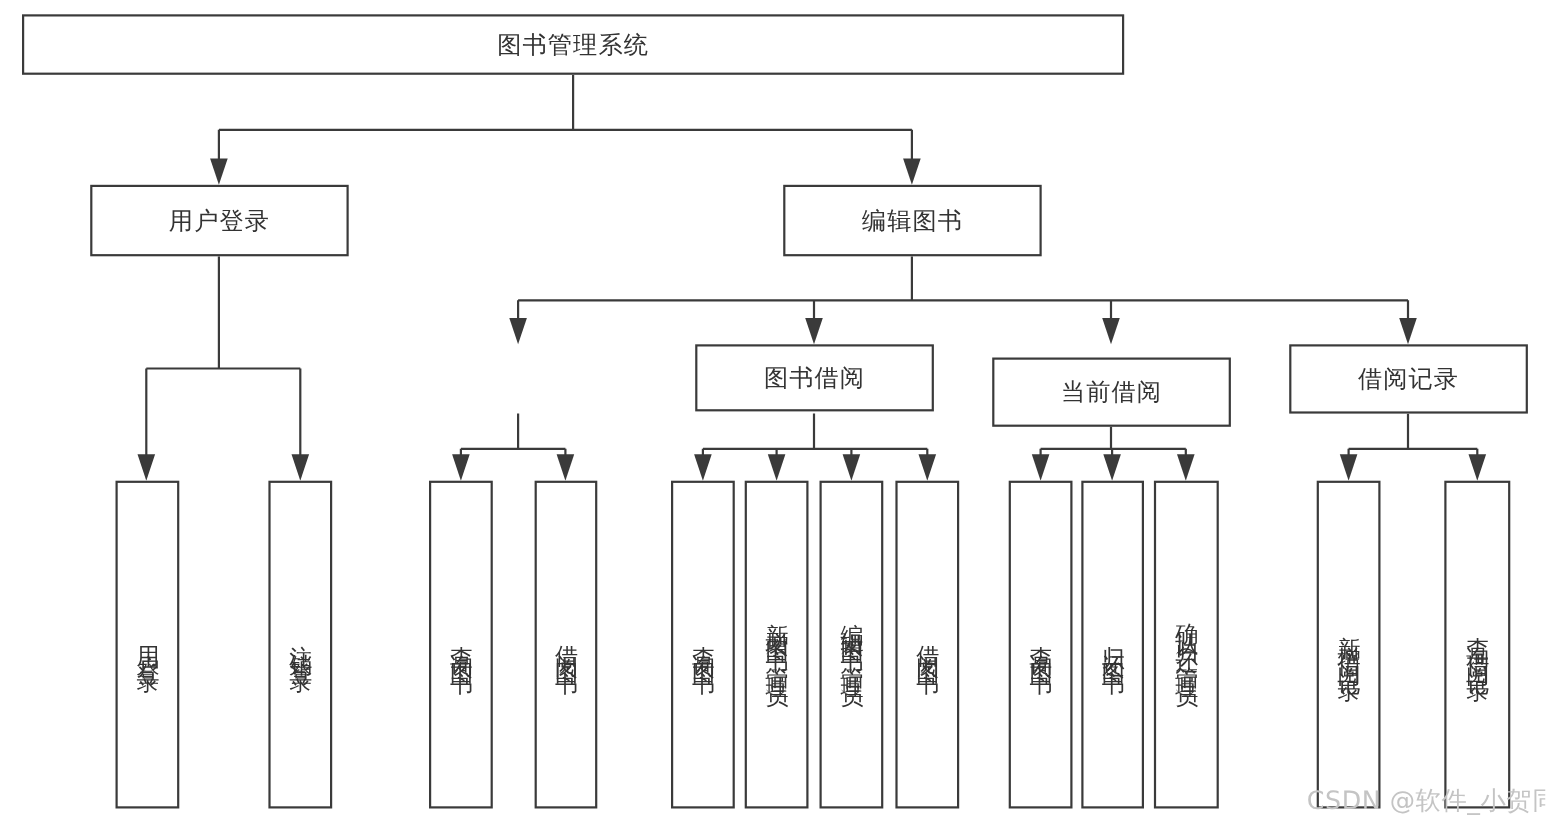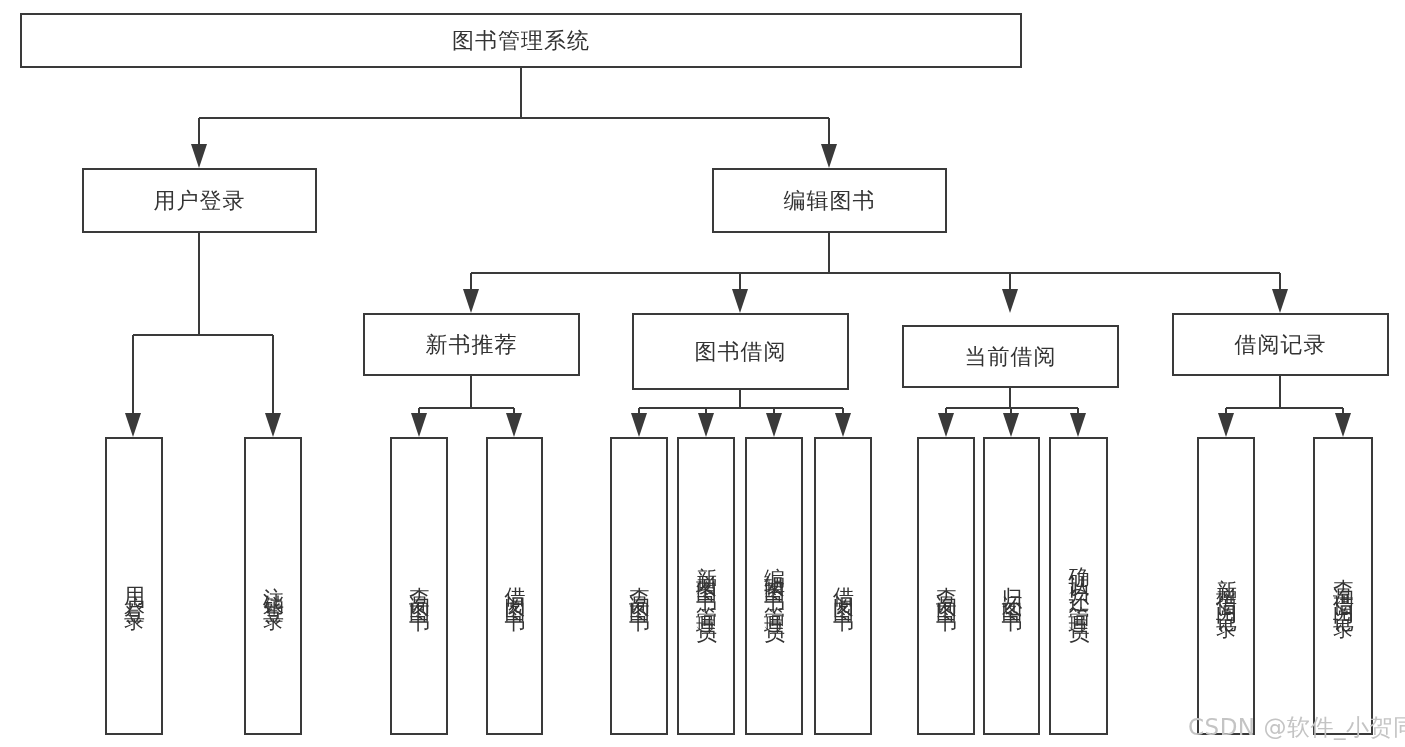--- a/index.html
+++ b/index.html
@@ -95,22 +95,21 @@
       <polygon points="1218,413 1234,413 1226,437"></polygon>
       <polygon points="1335,413 1351,413 1343,437"></polygon>
     </g>
   </svg>
 
   <div class="hbox" style="left:20px;top:13px;width:1002px;height:55px;text-align:right;">图书管理系统</div>
 
   <div class="hbox" style="left:82px;top:168px;width:235px;height:65px;">用户登录</div>
   <div class="hbox" style="left:712px;top:168px;width:235px;height:65px;">编辑图书</div>
 
-  <div class="hbox" style="left:363px;top:313px;width:217px;height:63px;">新书推荐</div>
-  <div class="hbox" style="left:632px;top:313px;width:217px;height:77px;">图书借阅</div>
+  <div class="hbox" style="left:632px;top:313px;width:217px;height:61px;">图书借阅</div>
   <div class="hbox" style="left:902px;top:313px;width:217px;height:63px;margin-top:12px;">当前借阅</div>
   <div class="hbox" style="left:1172px;top:313px;width:217px;height:63px;">借阅记录</div>
 
   <div class="vbox" style="left:105px;width:58px;">
     <span class="vtext">用户登录</span>
   </div>
   <div class="vbox" style="left:244px;width:58px;">
     <span class="vtext">注销登录</span>
   </div>
 

